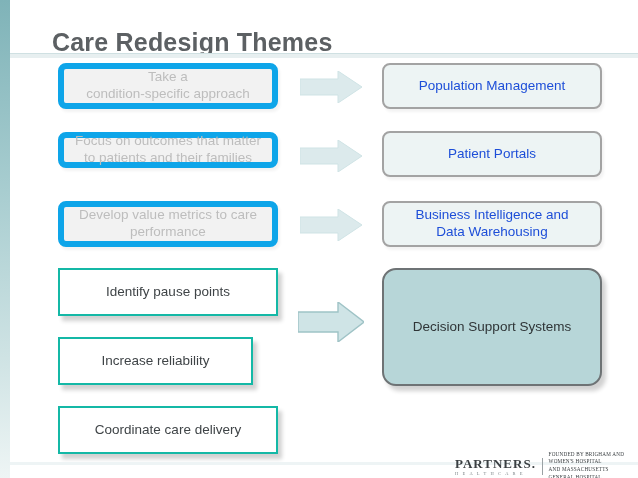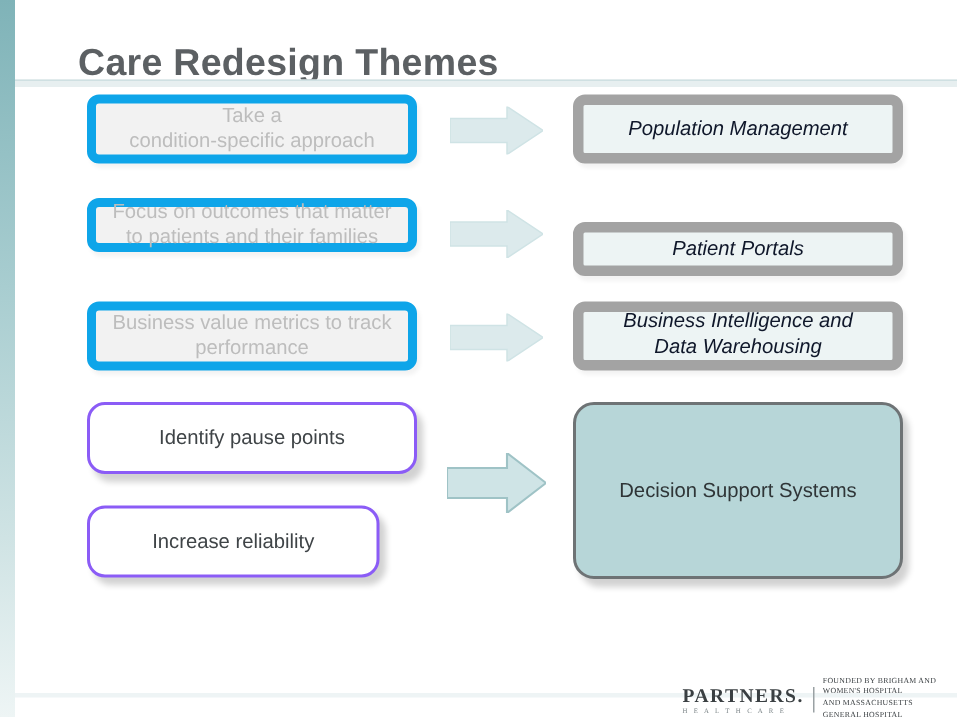--- a/index.html
+++ b/index.html
@@ -78,34 +78,33 @@
   
   .ghost {
     background: #f2f2f2;
     border: 6px solid #0ea5e9;
     color: #bdbdbd;
     font-size: 13.5px;
     box-shadow: 2px 3px 3px rgba(0,0,0,0.05);
   }
   .ghost-teal {
     background: #edf4f4;
-    border: 7px solid #a3a3a3;
-    color: #0f172a;
+    border: 2px solid #a3a3a3;
+    color: #1d4ed8;
     font-size: 13.5px;
     box-shadow: 2px 3px 3px rgba(0,0,0,0.05);
-    font-style: italic;
   }
 
   
   .active-white {
     background: #ffffff;
-    border: 2px solid #8b5cf6;
+    border: 2px solid #14b8a6;
     color: #3f4447;
     font-size: 13.5px;
-    border-radius: 12px;
+    border-radius: 0;
     box-shadow: 4px 5px 4px rgba(0,0,0,0.18);
   }
   
   .active-teal {
     background: #b7d6d8;
     border: 2px solid #6e7375;
     color: #2f3537;
     font-size: 13.5px;
     border-radius: 14px;
     box-shadow: 4px 5px 4px rgba(0,0,0,0.18);
@@ -170,32 +169,35 @@
     <span class="card-label">Take a
 condition-specific approach</span>
   </div>
 
   <div class="card ghost" style="left:58px; top:132px; width:220px; height:36px;">
     <span class="card-label">Focus on outcomes that matter
 to patients and their families</span>
   </div>
 
   <div class="card ghost" style="left:58px; top:201px; width:220px; height:46px;">
-    <span class="card-label">Business value metrics to track
+    <span class="card-label">Develop value metrics to care
 performance</span>
   </div>
 
   <div class="card active-white" style="left:58px; top:268px; width:220px; height:48px;">
     <span class="card-label">Identify pause points</span>
   </div>
 
   <div class="card active-white" style="left:58px; top:337px; width:195px; height:48px;">
     <span class="card-label">Increase reliability</span>
   </div>
 
+  <div class="card active-white" style="left:58px; top:406px; width:220px; height:48px;">
+    <span class="card-label">Coordinate care delivery</span>
+  </div>
 
   <div class="arrow" style="left:300px; top:71px;">
     <svg width="62" height="32" viewBox="0 0 62 32">
       <polygon points="0,8 38,8 38,0 62,16 38,32 38,24 0,24" fill="#dceaec" stroke="#cfe3e5" stroke-width="1"></polygon>
     </svg>
   </div>
 
   <div class="arrow" style="left:300px; top:140px;">
     <svg width="62" height="32" viewBox="0 0 62 32">
       <polygon points="0,8 38,8 38,0 62,16 38,32 38,24 0,24" fill="#dceaec" stroke="#cfe3e5" stroke-width="1"></polygon>
@@ -211,25 +213,25 @@
   <div class="arrow" style="left:298px; top:302px;">
     <svg width="66" height="40" viewBox="0 0 66 40">
       <polygon points="0,10 40,10 40,0 66,20 40,40 40,30 0,30" fill="#cfe4e6" stroke="#9fc3c6" stroke-width="1.4"></polygon>
     </svg>
   </div>
 
   <div class="card ghost-teal" style="left:382px; top:63px; width:220px; height:46px;">
     <span class="card-label">Population Management</span>
   </div>
 
-  <div class="card ghost-teal" style="left:382px; top:148px; width:220px; height:36px;">
+  <div class="card ghost-teal" style="left:382px; top:131px; width:220px; height:46px;">
     <span class="card-label">Patient Portals</span>
   </div>
 
-  <div class="card ghost-teal" style="left:382px; top:201px; width:220px; height:46px;align-items:flex-end;">
+  <div class="card ghost-teal" style="left:382px; top:201px; width:220px; height:46px;">
     <span class="card-label">Business Intelligence and
 Data Warehousing</span>
   </div>
 
   <div class="card active-teal" style="left:382px; top:268px; width:220px; height:118px;">
     <span class="card-label">Decision Support Systems</span>
   </div>
 
   <div class="bottom-rule"></div>
 

